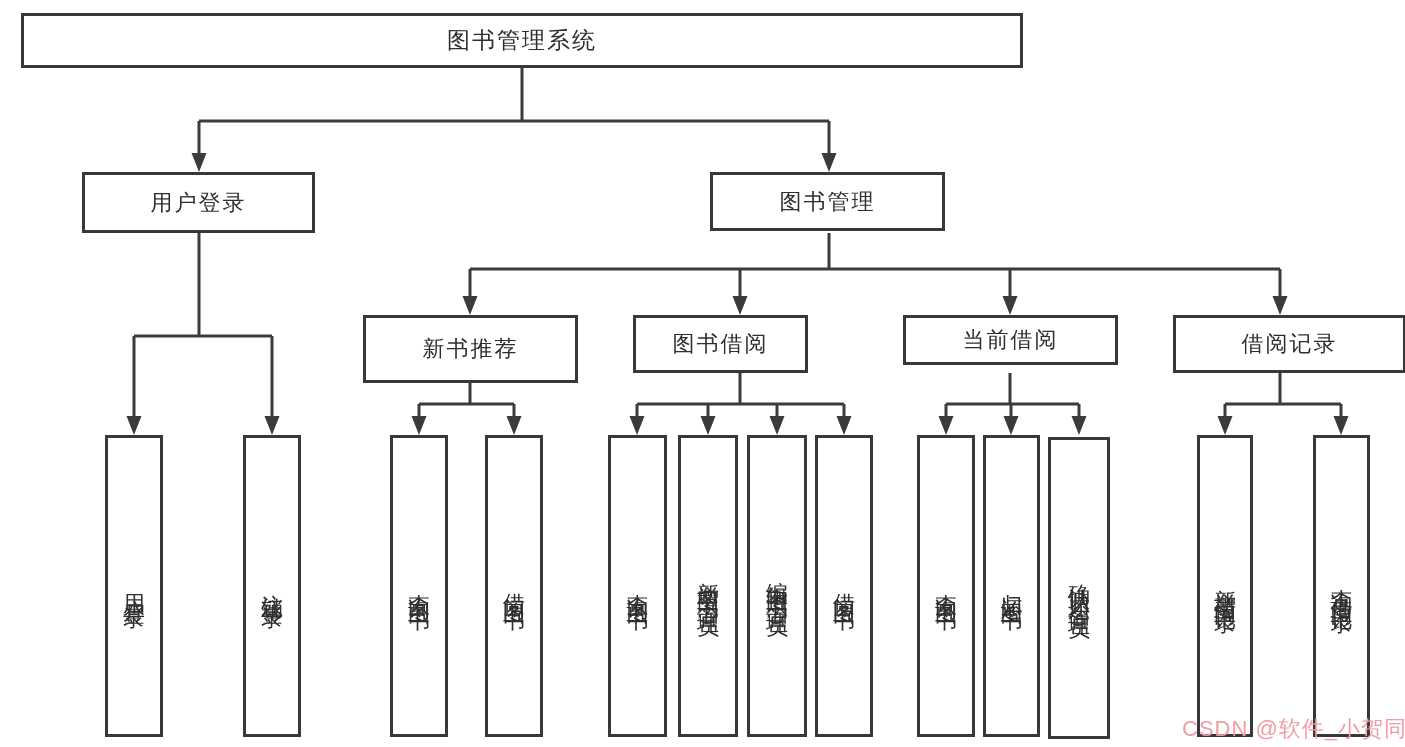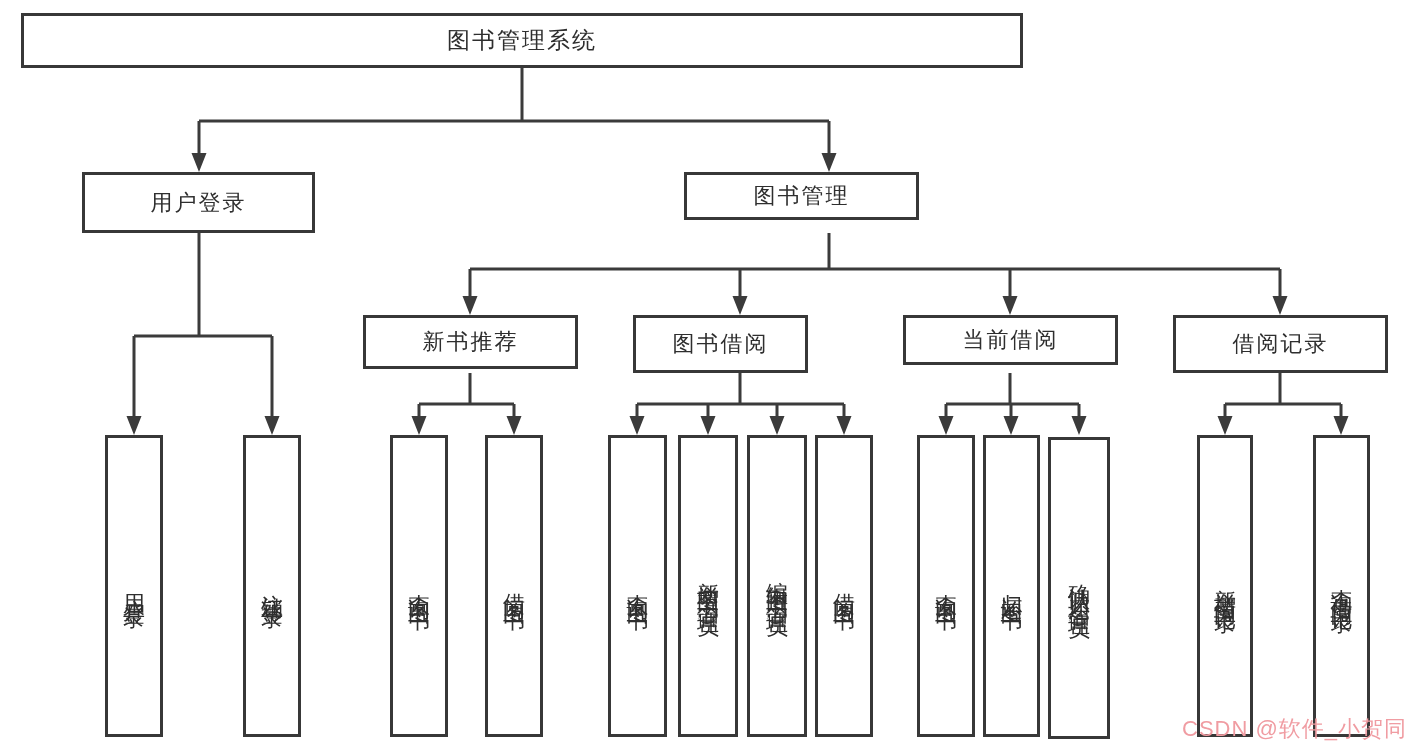--- a/index.html
+++ b/index.html
@@ -46,26 +46,26 @@
        M629.5,416 L644.5,416 L637,435 Z M700.5,416 L715.5,416 L708,435 Z
        M769.5,416 L784.5,416 L777,435 Z M836.5,416 L851.5,416 L844,435 Z
        M938.5,416 L953.5,416 L946,435 Z M1003.5,416 L1018.5,416 L1011,435 Z
        M1071.5,416 L1086.5,416 L1079,435 Z
        M1217.5,416 L1232.5,416 L1225,435 Z M1333.5,416 L1348.5,416 L1341,435 Z"></path>
 </svg>
 
 <div class="node h root" style="left:21px;top:13px;width:1002px;height:55px">图书管理系统</div>
 
 <div class="node h" style="left:82px;top:172px;width:233px;height:61px">用户登录</div>
-<div class="node h" style="left:684px;top:172px;width:235px;height:48px">图书管理</div>
+<div class="node h" style="left:710px;top:172px;width:235px;height:59px">图书管理</div>
 
-<div class="node h" style="left:363px;top:315px;width:215px;height:54px">新书推荐</div>
+<div class="node h" style="left:363px;top:315px;width:215px;height:68px">新书推荐</div>
 <div class="node h" style="left:633px;top:315px;width:175px;height:58px">图书借阅</div>
 <div class="node h" style="left:903px;top:315px;width:215px;height:50px">当前借阅</div>
-<div class="node h" style="left:1173px;top:315px;width:215px;height:58px">借阅记录</div>
+<div class="node h" style="left:1173px;top:315px;width:233px;height:58px">借阅记录</div>
 
 <div class="node v" style="left:105px;top:435px;width:58px;height:302px">用户登录</div>
 <div class="node v" style="left:243px;top:435px;width:58px;height:302px">注销登录</div>
 
 <div class="node v" style="left:390px;top:435px;width:58px;height:302px">查询图书</div>
 <div class="node v" style="left:485px;top:435px;width:58px;height:302px">借阅图书</div>
 
 <div class="node v" style="left:608px;top:435px;width:59px;height:302px">查询图书</div>
 <div class="node v" style="left:678px;top:435px;width:60px;height:302px">新增图书（管理员）</div>
 <div class="node v" style="left:747px;top:435px;width:60px;height:302px">编辑图书（管理员）</div>

